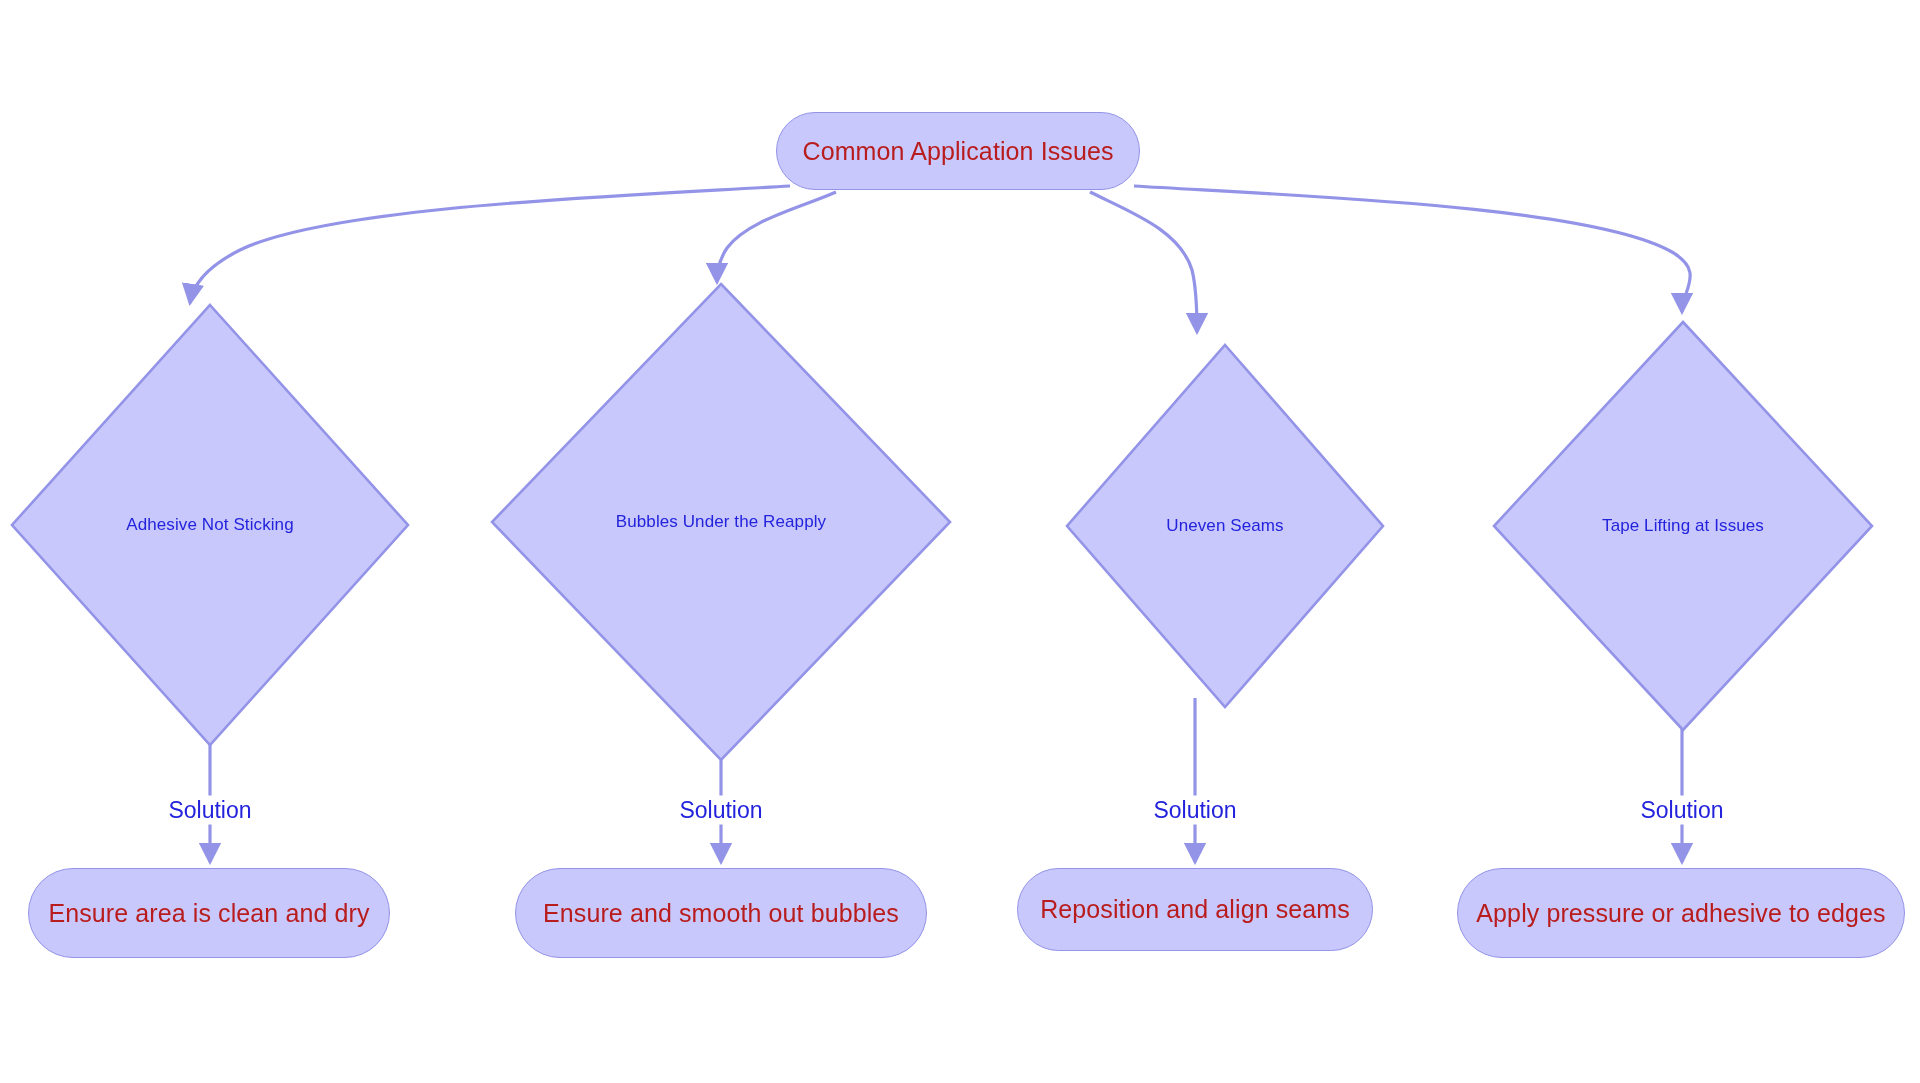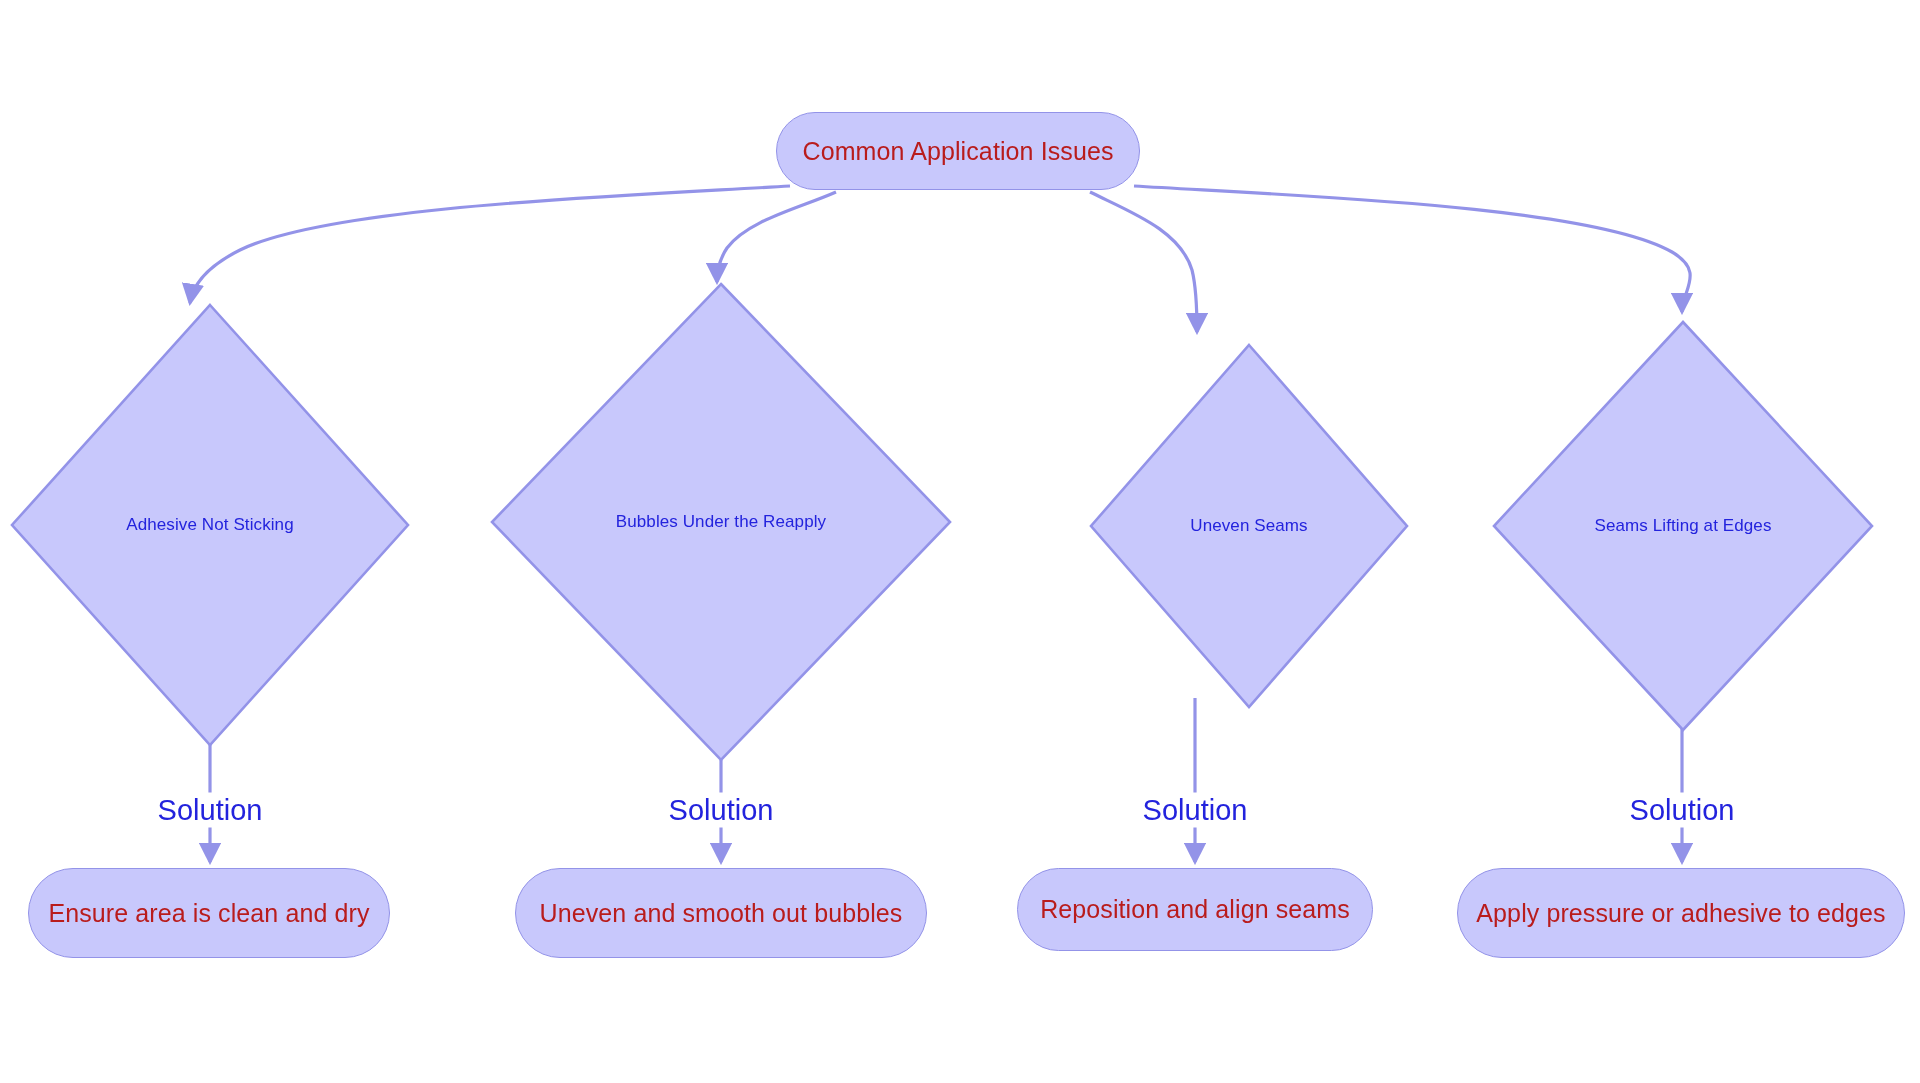--- a/index.html
+++ b/index.html
@@ -62,21 +62,21 @@
     font-size: 17px;
     letter-spacing: 0.1px;
     white-space: nowrap;
     pointer-events: none;
   }
   .edge-label {
     position: absolute;
     transform: translate(-50%, -50%);
     background: #ffffff;
     color: #2323dd;
-    font-size: 29px;
+    font-size: 23px;
     padding: 1px 6px;
     white-space: nowrap;
   }
 </style>
 </head>
 <body>
 
 <div id="canvas">
 
   <svg id="edge-layer" viewBox="0 0 1920 1083">
@@ -111,45 +111,45 @@
     <div class="diamond-label">Adhesive Not Sticking</div>
   </div>
 
   <div class="diamond-wrap" style="left:490px; top:282px; width:462px; height:480px;">
     <svg class="diamond-shape" viewBox="0 0 462 480" preserveAspectRatio="none">
       <polygon points="231,2 460,240 231,478 2,240" fill="#c8c8fc" stroke="#9393e8" stroke-width="2.6"></polygon>
     </svg>
     <div class="diamond-label">Bubbles Under the Reapply</div>
   </div>
 
-  <div class="diamond-wrap" style="left:1089px; top:343px; width:320px; height:366px;">
+  <div class="diamond-wrap" style="left:1065px; top:343px; width:320px; height:366px;">
     <svg class="diamond-shape" viewBox="0 0 320 366" preserveAspectRatio="none">
       <polygon points="160,2 318,183 160,364 2,183" fill="#c8c8fc" stroke="#9393e8" stroke-width="2.6"></polygon>
     </svg>
     <div class="diamond-label">Uneven Seams</div>
   </div>
 
   <div class="diamond-wrap" style="left:1492px; top:320px; width:382px; height:412px;">
     <svg class="diamond-shape" viewBox="0 0 382 412" preserveAspectRatio="none">
       <polygon points="191,2 380,206 191,410 2,206" fill="#c8c8fc" stroke="#9393e8" stroke-width="2.6"></polygon>
     </svg>
-    <div class="diamond-label">Seams Lifting at Edges</div>
+    <div class="diamond-label">Tape Lifting at Issues</div>
   </div>
 
   <div class="edge-label" style="left:210px; top:810px;">Solution</div>
   <div class="edge-label" style="left:721px; top:810px;">Solution</div>
   <div class="edge-label" style="left:1195px; top:810px;">Solution</div>
   <div class="edge-label" style="left:1682px; top:810px;">Solution</div>
 
   <div class="node pill" style="left:28px; top:868px; width:362px; height:90px;">
     <span>Ensure area is clean and dry</span>
   </div>
 
   <div class="node pill" style="left:515px; top:868px; width:412px; height:90px;">
-    <span>Uneven and smooth out bubbles</span>
+    <span>Ensure and smooth out bubbles</span>
   </div>
 
   <div class="node pill" style="left:1017px; top:868px; width:356px; height:83px;">
     <span>Reposition and align seams</span>
   </div>
 
   <div class="node pill" style="left:1457px; top:868px; width:448px; height:90px;">
     <span>Apply pressure or adhesive to edges</span>
   </div>
 

